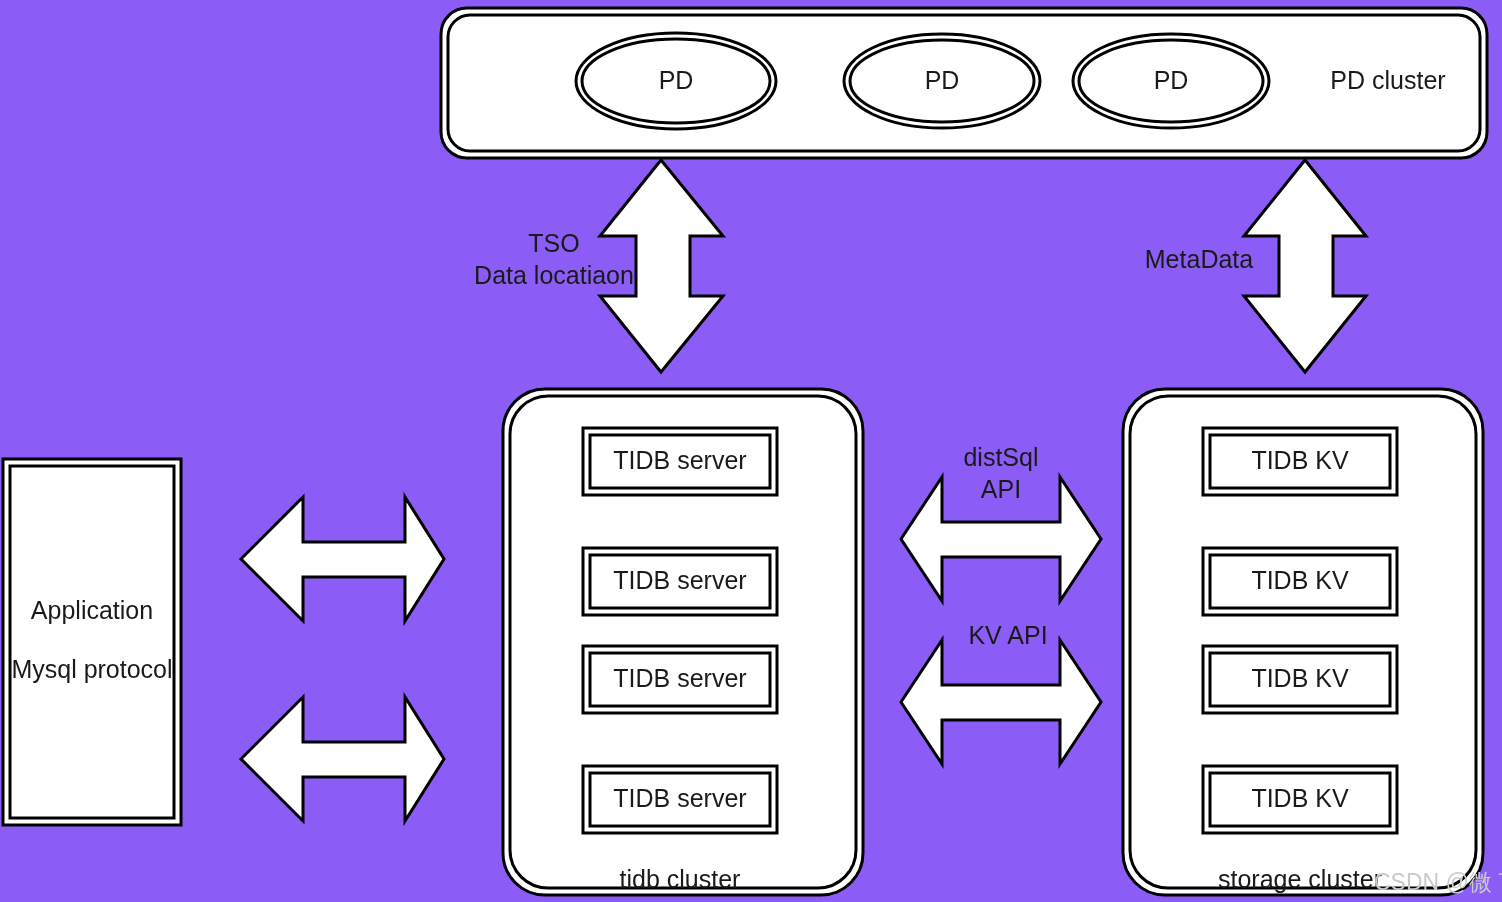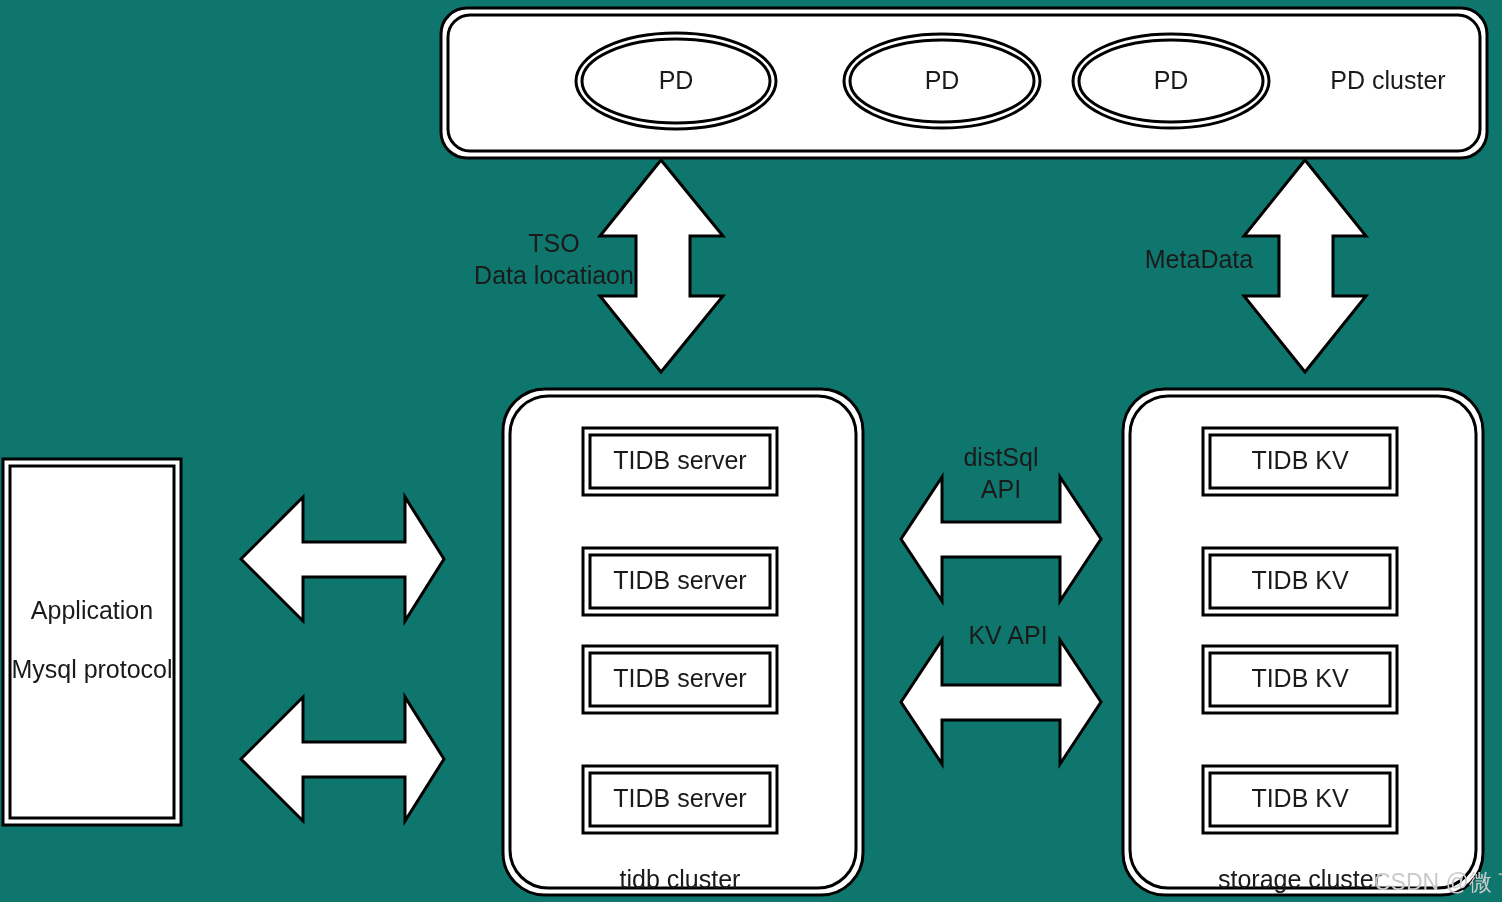--- a/index.html
+++ b/index.html
@@ -7,21 +7,21 @@
     padding: 0;
     background: #ffffff;
   }
   body {
     font-family: "Liberation Sans", sans-serif;
   }
   #diagram-root {
     position: relative;
     width: 1502px;
     height: 902px;
-    background: #0f766e;
+    background: #8b5cf6;
     overflow: hidden;
     text-align: center;
   }
   svg.diagram {
     display: block;
     width: 1502px;
     height: 902px;
   }
   .shape-stroke {
     fill: #ffffff;

